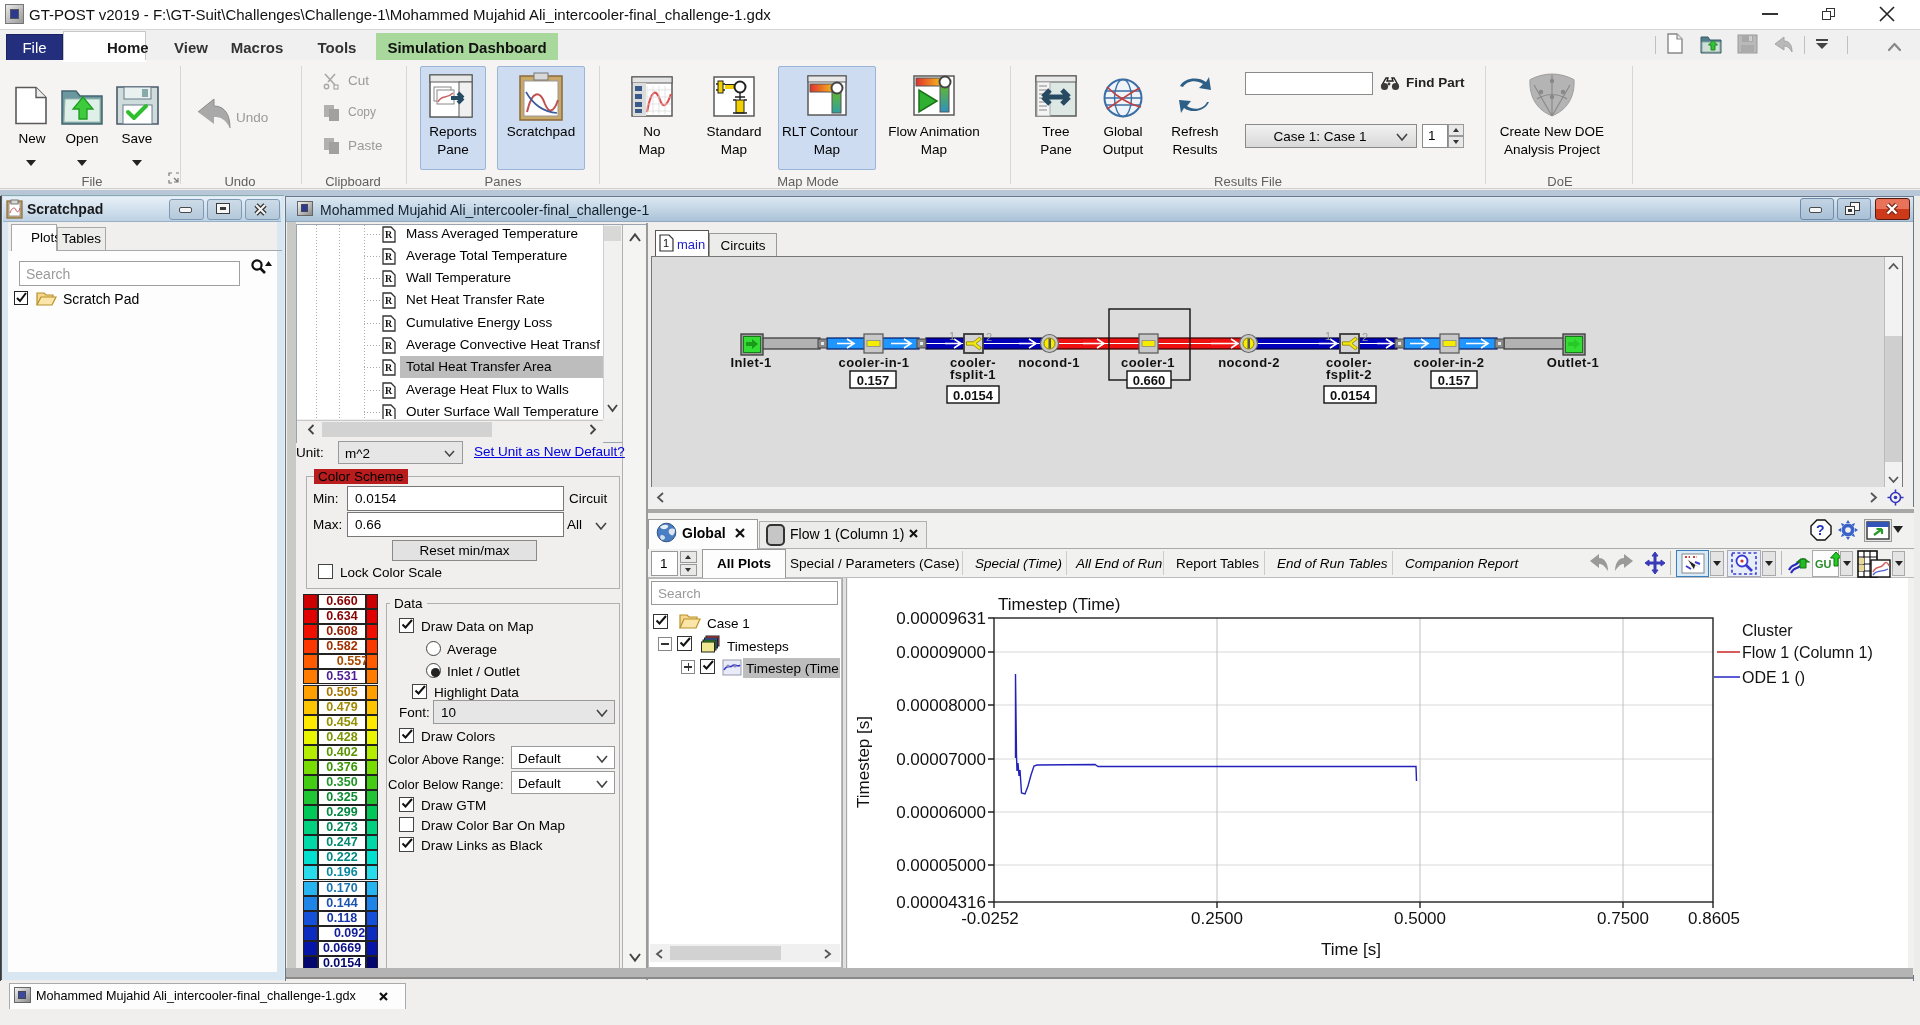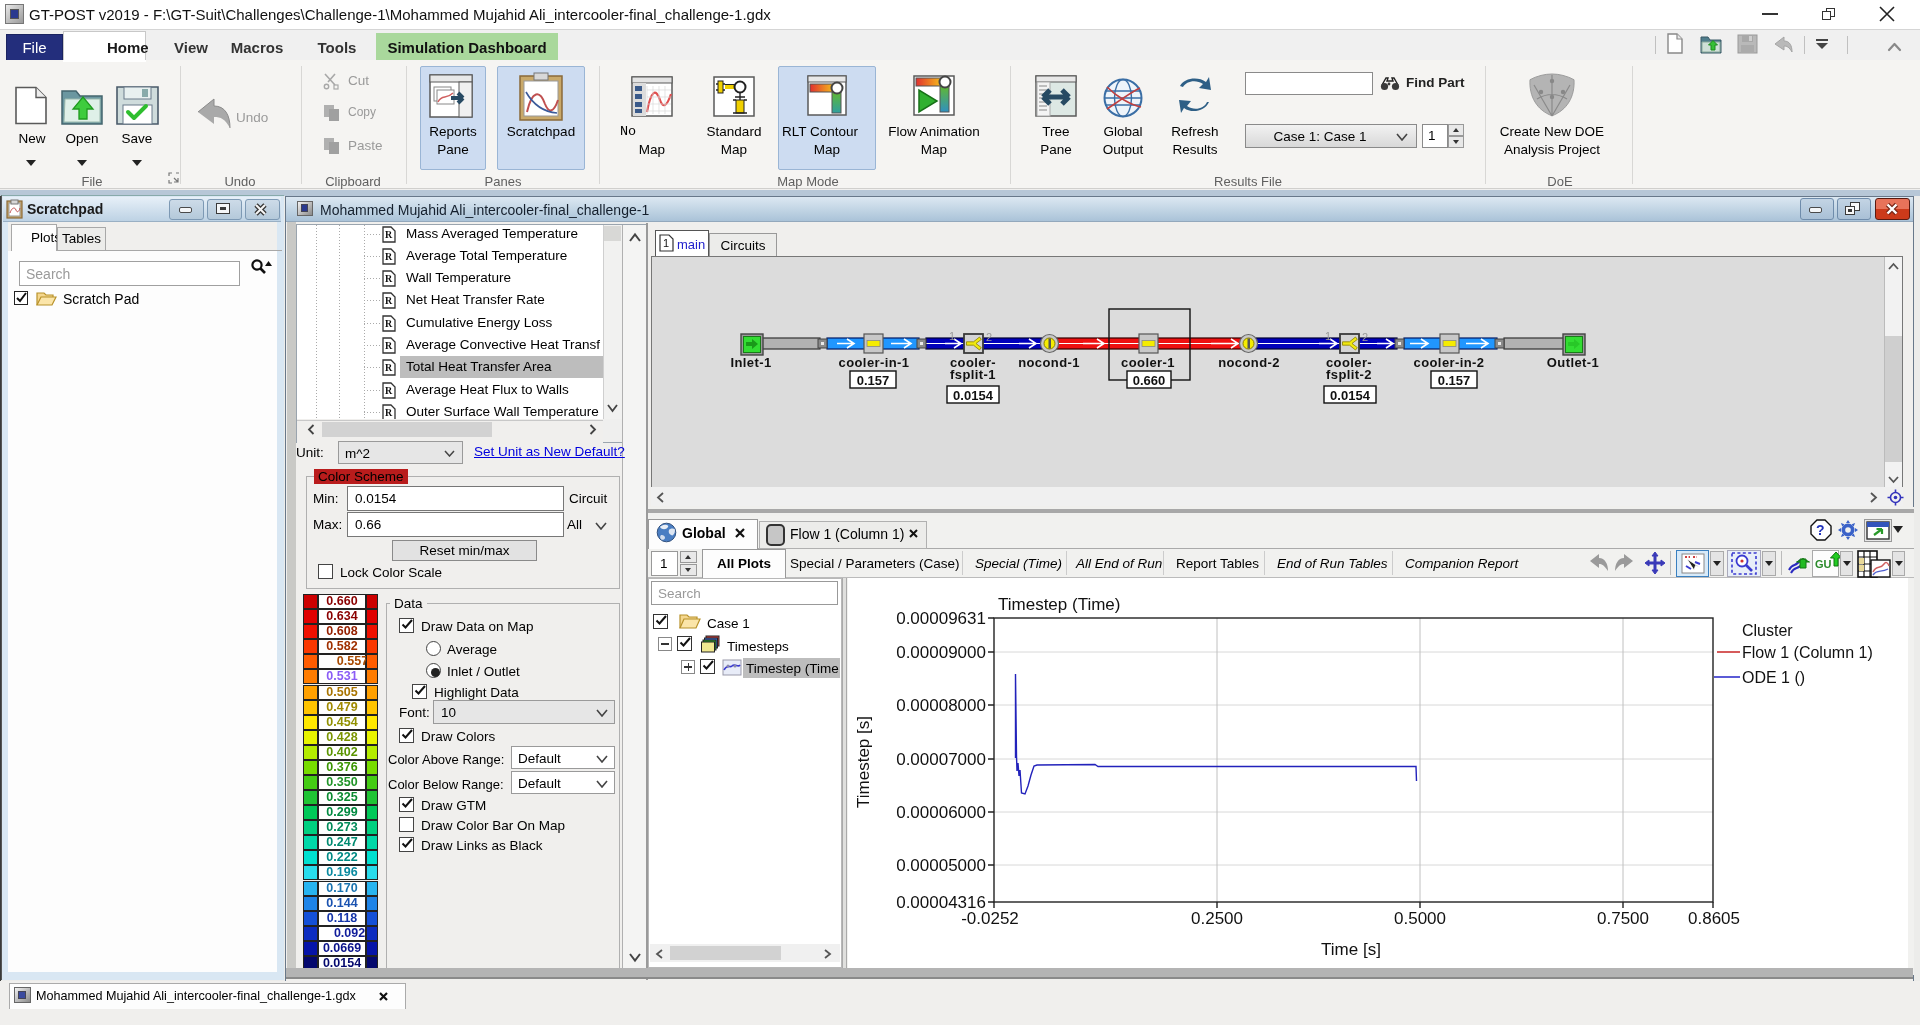--- a/index.html
+++ b/index.html
@@ -155,21 +155,21 @@
     <rect x="1" y="1" width="40" height="39" fill="#fff" stroke="#5a5a5a" stroke-width="1.5"></rect>
     <rect x="1" y="1" width="40" height="6" fill="#e4e4e4" stroke="#5a5a5a"></rect>
     <rect x="2" y="7" width="13" height="33" fill="#dcdcdc"></rect>
     <rect x="4" y="10" width="7" height="5" fill="#3a5a8a"></rect>
     <rect x="4" y="18" width="7" height="5" fill="#3a5a8a"></rect>
     <rect x="4" y="26" width="7" height="5" fill="#3a5a8a"></rect>
     <rect x="4" y="33" width="7" height="4" fill="#3a5a8a"></rect>
     <path d="M16 36 C20 14 25 12 29 24 C32 33 36 30 40 18" stroke="#e05050" stroke-width="2.2" fill="none"></path>
     <path d="M16 10 V38 M22 10 V38 M28 10 V38 M34 10 V38 M16 14 H40 M16 21 H40 M16 28 H40 M16 35 H40" stroke="#d8d8d8" stroke-width="0.7" fill="none"></path>
   </svg>
-<div class="abs" style="left:620px;top:124px;width:64px;text-align:left;font-size:13.5px;font-family:Liberation Mono, monospace;">No</div>
+<div class="abs" style="left:620px;top:124px;width:64px;text-align:center;font-size:13.5px;">No</div>
 <div class="abs" style="left:620px;top:142px;width:64px;text-align:center;font-size:13.5px;">Map</div>
 <svg class="abs" style="left:713px;top:76px;" width="42" height="41" viewBox="0 0 42 41">
     <rect x="1" y="1" width="40" height="39" fill="#fff" stroke="#5a5a5a" stroke-width="1.5"></rect>
     <path d="M3 8 H12 M3 14 H12" stroke="#222" stroke-width="1.4"></path>
     <rect x="5" y="5" width="5" height="12" fill="#f0d000" stroke="#222"></rect>
     <path d="M12 11 H22" stroke="#f0d000" stroke-width="4"></path>
     <path d="M12 11 H22" stroke="#222" stroke-width="1" transform="translate(0,-2.5)"></path>
     <circle cx="27" cy="11" r="5.5" fill="#fff" stroke="#222" stroke-width="2"></circle>
     <path d="M27 16 V26 M22 21 H32" stroke="#222" stroke-width="1.4"></path>
     <rect x="23" y="24" width="8" height="13" fill="#f0d000" stroke="#222"></rect>
@@ -461,21 +461,21 @@
 <div class="abs" style="left:303px;top:639.2px;width:15px;height:15.08px;background:#fa3800;border:1px solid #222;"></div>
 <div class="abs" style="left:318px;top:639.2px;width:48px;height:15.08px;background:#fff;border:1px solid #222;"></div>
 <div class="abs" style="left:318px;top:639.2px;width:48px;text-align:center;font-size:12.5px;font-weight:bold;color:#a03000;line-height:15.08px;">0.582</div>
 <div class="abs" style="left:366px;top:639.2px;width:12px;height:15.08px;background:#fa3800;border:1px solid #222;"></div>
 <div class="abs" style="left:303px;top:654.3px;width:15px;height:15.08px;background:#ff5c00;border:1px solid #222;"></div>
 <div class="abs" style="left:318px;top:654.3px;width:48px;height:15.08px;background:#fff;border:1px solid #222;"></div>
 <div class="abs" style="left:318px;top:654.3px;width:69px;text-align:center;font-size:12.5px;font-weight:bold;color:#a84a00;line-height:15.08px;">0.557</div>
 <div class="abs" style="left:366px;top:654.3px;width:12px;height:15.08px;background:#ff5c00;border:1px solid #222;"></div>
 <div class="abs" style="left:303px;top:669.4px;width:15px;height:15.08px;background:#ff7c00;border:1px solid #222;"></div>
 <div class="abs" style="left:318px;top:669.4px;width:48px;height:15.08px;background:#fff;border:1px solid #222;"></div>
-<div class="abs" style="left:318px;top:669.4px;width:48px;text-align:center;font-size:12.5px;font-weight:bold;color:#8b5cf6;line-height:15.08px;">0.531</div>
+<div class="abs" style="left:318px;top:669.4px;width:48px;text-align:center;font-size:12.5px;font-weight:bold;color:#4c1d95;line-height:15.08px;">0.531</div>
 <div class="abs" style="left:366px;top:669.4px;width:12px;height:15.08px;background:#ff7c00;border:1px solid #222;"></div>
 <div class="abs" style="left:303px;top:684.5px;width:15px;height:15.08px;background:#ffa000;border:1px solid #222;"></div>
 <div class="abs" style="left:318px;top:684.5px;width:48px;height:15.08px;background:#fff;border:1px solid #222;"></div>
 <div class="abs" style="left:318px;top:684.5px;width:48px;text-align:center;font-size:12.5px;font-weight:bold;color:#a87400;line-height:15.08px;">0.505</div>
 <div class="abs" style="left:366px;top:684.5px;width:12px;height:15.08px;background:#ffa000;border:1px solid #222;"></div>
 <div class="abs" style="left:303px;top:699.6px;width:15px;height:15.08px;background:#ffc400;border:1px solid #222;"></div>
 <div class="abs" style="left:318px;top:699.6px;width:48px;height:15.08px;background:#fff;border:1px solid #222;"></div>
 <div class="abs" style="left:318px;top:699.6px;width:48px;text-align:center;font-size:12.5px;font-weight:bold;color:#a08a00;line-height:15.08px;">0.479</div>
 <div class="abs" style="left:366px;top:699.6px;width:12px;height:15.08px;background:#ffc400;border:1px solid #222;"></div>
 <div class="abs" style="left:303px;top:714.6px;width:15px;height:15.08px;background:#ffe800;border:1px solid #222;"></div>

